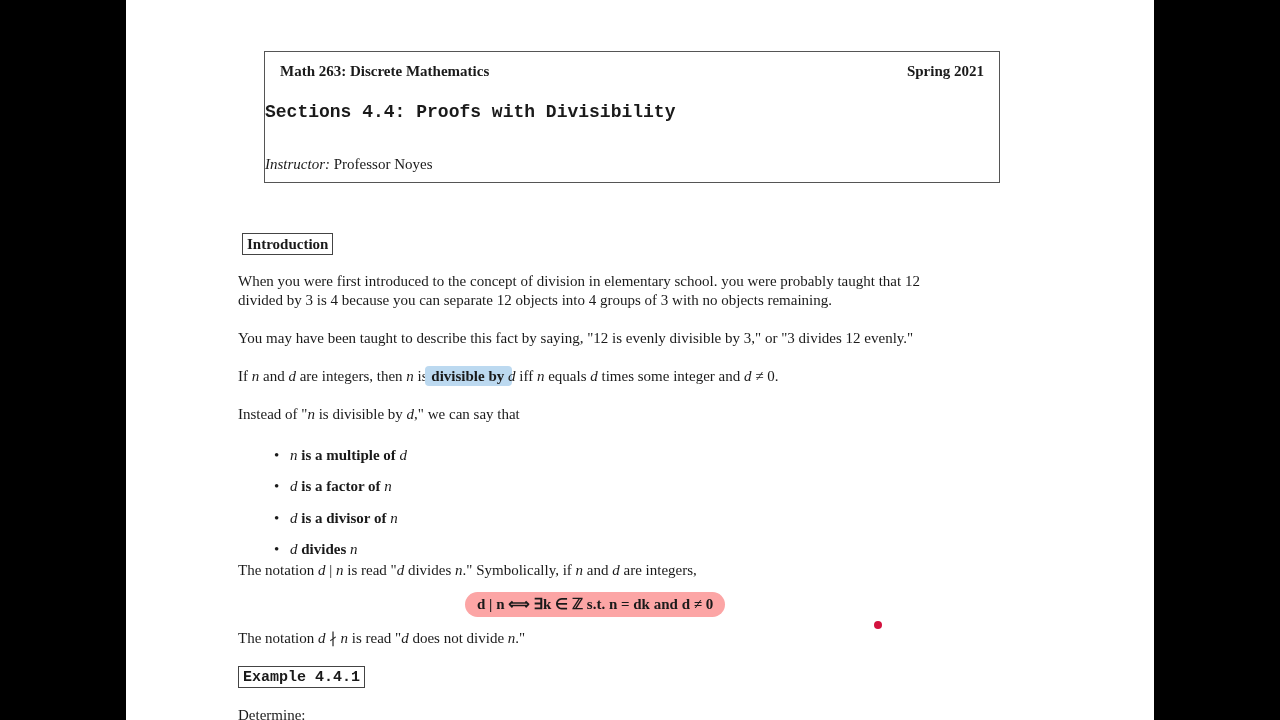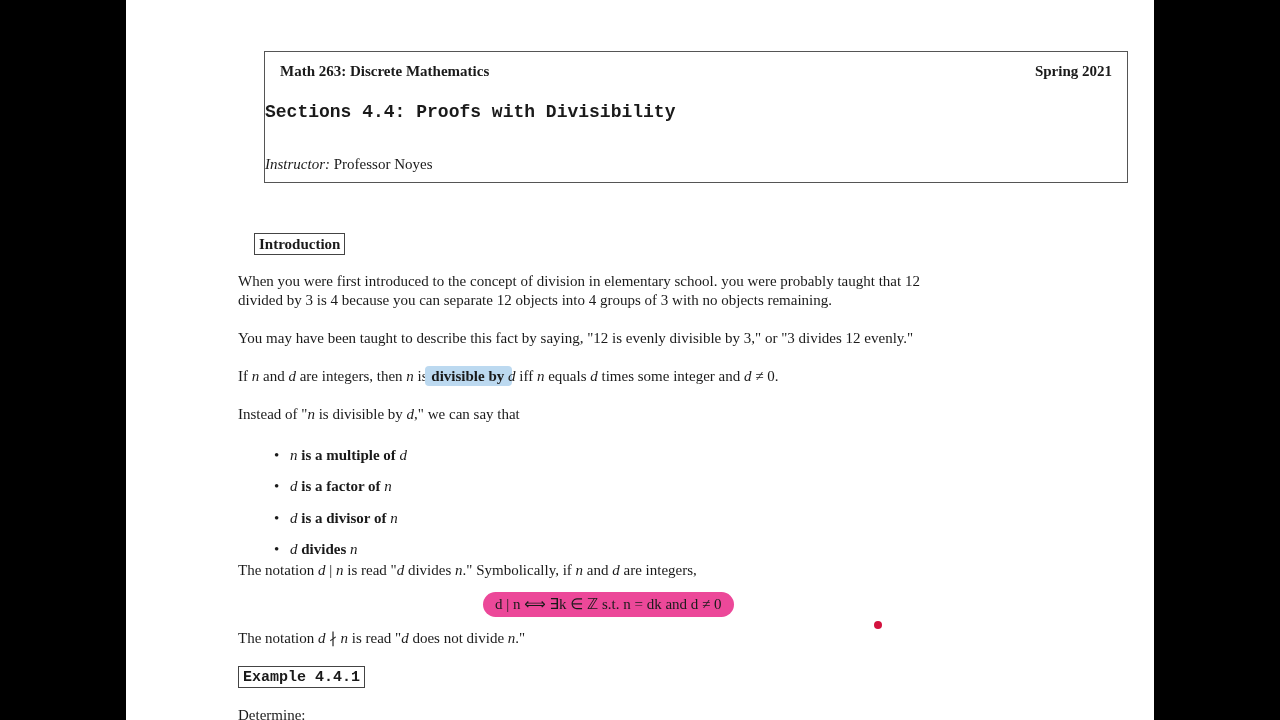--- a/index.html
+++ b/index.html
@@ -11,21 +11,21 @@
       color: #1a1a1a;
     }
     .page {
       position: absolute; left: 126px; top: 0;
       width: 1028px; height: 720px;
       background: #fff;
       overflow: hidden;
     }
     .header-box {
       position: absolute; left: 138px; top: 51px;
-      width: 864px; height: 132px;
+      width: 736px; height: 132px;
       border: 1px solid #555;
       box-sizing: border-box;
     }
     .course {
       position: absolute; left: 15px; top: 11px;
       font-weight: bold; font-size: 15px;
       font-family: "Liberation Serif", serif;
     }
     .term {
       position: absolute; right: 15px; top: 11px;
@@ -70,25 +70,26 @@
       position: absolute; left: 24px; top: 434px;
       margin: 12px; padding: 0; list-style: none;
     }
     ul.bullets li {
       height: 31.3px; position: relative; padding-left: 16px;
     }
     ul.bullets li::before {
       content: "\2022"; position: absolute; left: 0; top: 0;
     }
     .eq {
-      position: absolute; left: 245px; top: 592px;
-      background: #ec4899;
+      position: absolute; left: 227px; top: 592px;
+      background: #fca5a5;
       border-radius: 14px;
       padding: 3px 12px;
       white-space: nowrap;
+      font-weight: bold;
     }
     .dot {
       position: absolute; left: 636px; top: 621px;
       width: 8px; height: 8px; border-radius: 50%;
       background: #d3123e;
     }
   </style>
 </head>
 <body>
 
@@ -99,21 +100,21 @@
     <div class="term">Spring 2021</div>
     <div class="title">Sections 4.4: Proofs with Divisibility</div>
     <div class="instructor">
       <i>Instructor:</i>
       <span>Professor Noyes</span>
     </div>
   </div>
 
   <div class="content">
 
-    <div class="boxed" style="left:16px; top:233px;">Introduction</div>
+    <div class="boxed" style="left:4px; top:233px;">Introduction</div>
 
     <div class="para" style="top:272px;">
       <div>When you were first introduced to the concept of division in elementary school. you were probably taught that 12</div>
       <div>divided by 3 is 4 because you can separate 12 objects into 4 groups of 3 with no objects remaining.</div>
     </div>
 
     <div class="para" style="top:329px;">You may have been taught to describe this fact by saying, "12 is evenly divisible by 3," or "3 divides 12 evenly."</div>
 
     <div class="para" style="top:367px;">
       <span>If </span><span class="m">n</span><span> and </span><span class="m">d</span><span> are integers, then </span><span class="m">n</span><span> is </span><span class="hl bold">divisible by</span><span> </span><span class="m">d</span><span> iff </span><span class="m">n</span><span> equals </span><span class="m">d</span><span> times some integer and </span><span class="m">d</span><span> ≠ 0.</span>

